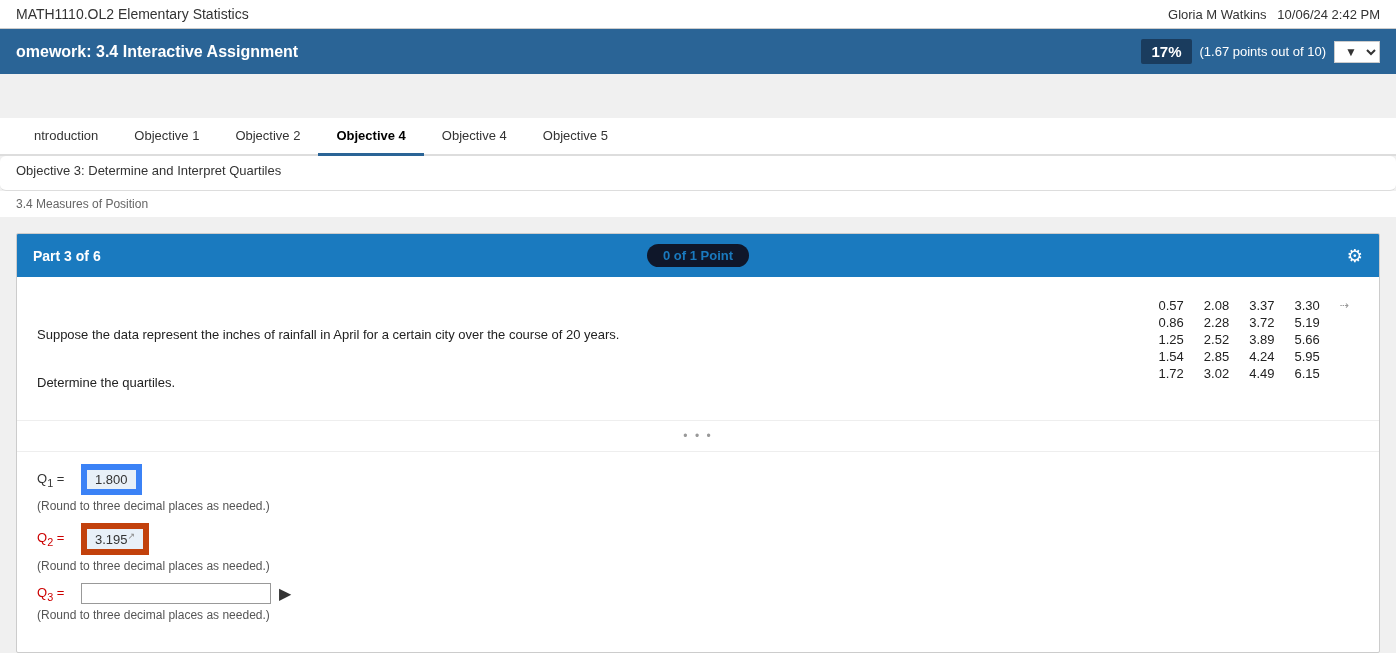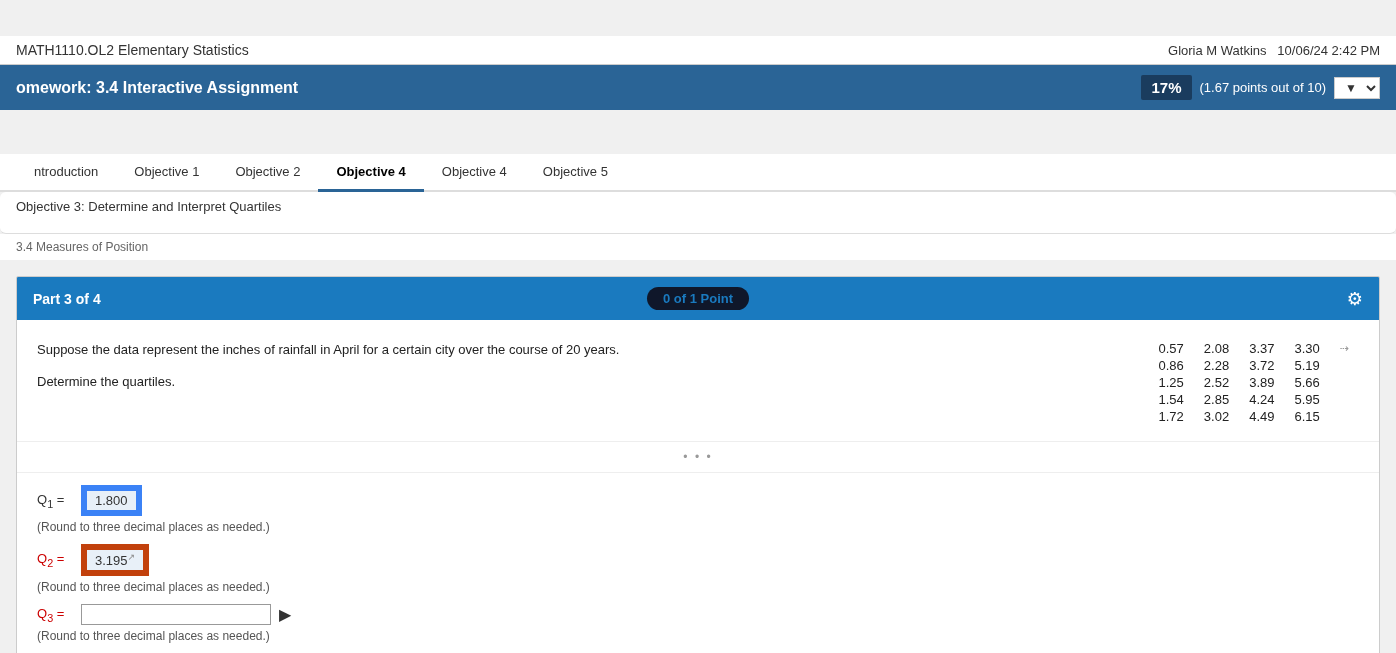--- a/index.html
+++ b/index.html
@@ -9,21 +9,20 @@
       background: #f0f0f0;
       color: #222;
     }
     .top-bar {
       background: #fff;
       padding: 6px 16px;
       display: flex;
       justify-content: space-between;
       align-items: center;
       border-bottom: 1px solid #ccc;
-      margin-top: 36px;
     }
     .top-bar-left {
       font-size: 14px;
       color: #333;
     }
     .top-bar-right {
       font-size: 13px;
       color: #333;
     }
     .header-bar {
@@ -79,21 +78,21 @@
       border-bottom: 3px solid transparent;
       margin-bottom: -2px;
     }
     .nav-tab.active {
       font-weight: bold;
       color: #000;
       border-bottom: 3px solid #2a6496;
     }
     .breadcrumb-section {
       background: #fff;
-      padding: 6px 16px 19px;
+      padding: 6px 16px 12px;
       border-bottom: 1px solid #ddd;
       border-radius: 6px;
     }
     .breadcrumb-title {
       font-size: 13px;
       color: #333;
     }
     .section-label {
       font-size: 12px;
       color: #666;
@@ -141,20 +140,21 @@
       gap: 20px;
     }
     .card-body-left {
       flex: 1;
     }
     .problem-text {
       font-size: 13px;
       color: #222;
       margin-bottom: 12px;
       line-height: 1.5;
+      margin-top: 28px;
     }
     .data-table {
       font-size: 13px;
       color: #222;
       min-width: 180px;
       flex-shrink: 0;
     }
     .data-table table {
       border-collapse: collapse;
     }
@@ -250,21 +250,21 @@
   <span class="breadcrumb-title">Objective 3: Determine and Interpret Quartiles</span>
 </div>
 
 <div class="section-label">3.4 Measures of Position</div>
 
 <div class="main-content">
   <div class="card">
 
     <div class="card-header">
       <div style="flex:1;">
-        <span class="card-header-left">Part 3 of 4</span>
+        <span class="card-header-left">Part 3 of 6</span>
       </div>
       <div style="flex:1; display:flex; justify-content:center;">
         <span class="points-badge">0 of 1 Point</span>
       </div>
       <div style="flex:1; display:flex; justify-content:flex-end;">
         <span class="gear-icon">⚙</span>
       </div>
     </div>
 
     <div class="card-body">

